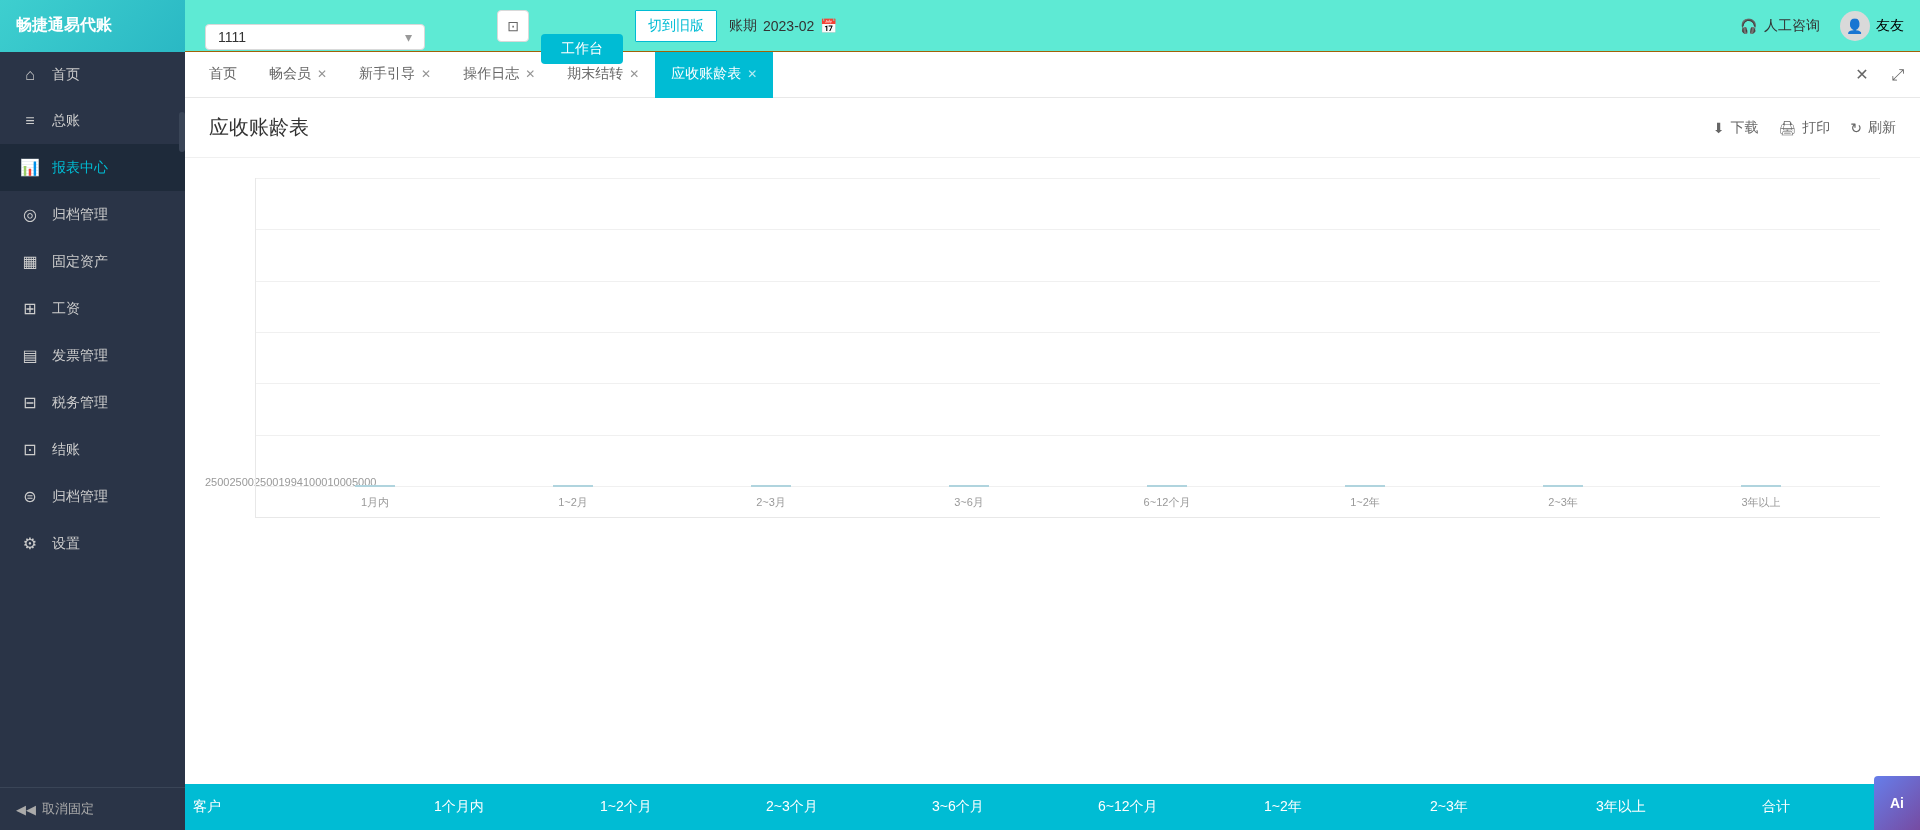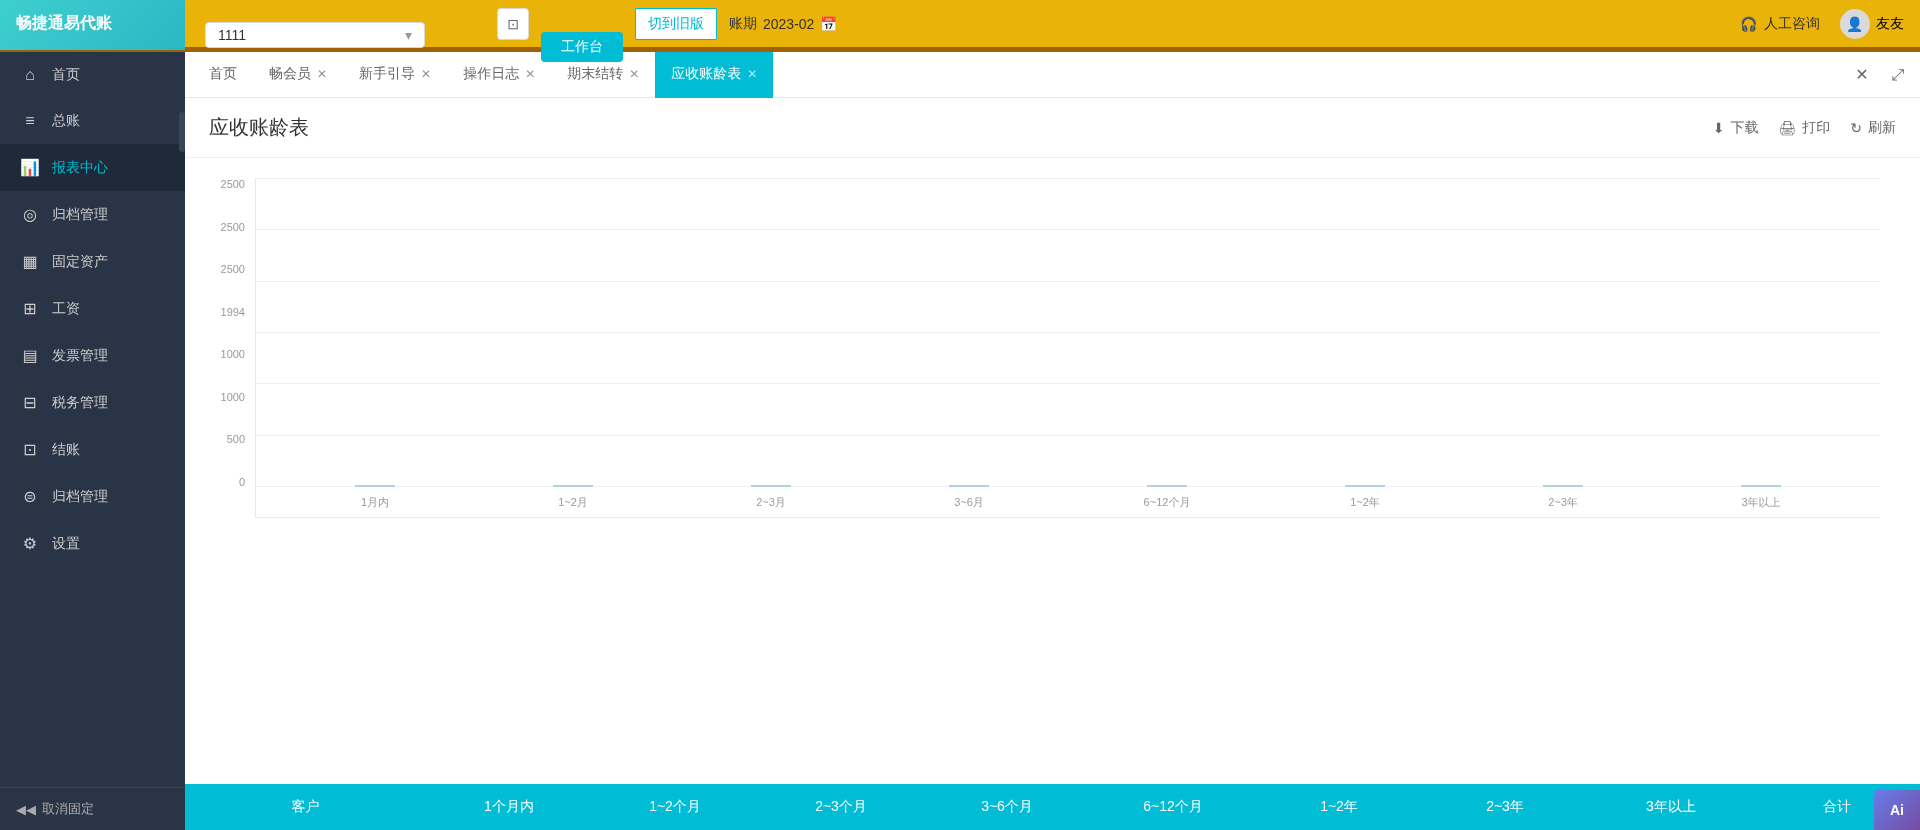--- a/index.html
+++ b/index.html
@@ -1,25 +1,25 @@
 <!DOCTYPE html>
 <html><head>
   <meta charset="utf-8">
   <style>
     * { margin: 0; padding: 0; box-sizing: border-box; }
     body { font-family: 'Microsoft YaHei', Arial, sans-serif; font-size: 14px; background: #f5f7fa; display: flex; flex-direction: column; height: 830px; overflow: hidden; }
 
     
     .header {
       height: 52px;
-      background: #eab308;
+      background: #5eead4;
       display: flex;
       align-items: center;
       padding: 0 16px;
-      border-bottom: 5px solid #a16207;
+      border-bottom: 1px solid #a16207;
       flex-shrink: 0;
       position: relative;
       z-index: 10;
     }
     .logo-area {
       width: 185px;
       background: linear-gradient(135deg, #3ecfcf 0%, #2ab8c4 100%);
       height: 52px;
       display: flex;
       align-items: center;
@@ -293,21 +293,21 @@
     }
 
     .chart-area {
       position: relative;
       height: 340px;
       display: flex;
     }
 
     .chart-y-axis {
       display: flex;
-      flex-direction: column;
+      flex-direction: row;
       justify-content: space-between;
       align-items: flex-end;
       padding-right: 10px;
       padding-bottom: 30px;
       width: 50px;
       flex-shrink: 0;
     }
     .y-label {
       font-size: 11px;
       color: #999;
@@ -391,36 +391,36 @@
     .table-header {
       background: #00bcd4;
       display: flex;
       height: 46px;
       align-items: center;
       flex-shrink: 0;
     }
     .table-header-cell {
       color: #fff;
       font-size: 14px;
-      text-align: center;
+      text-align: left;
       padding: 0 8px;
       flex: 1;
     }
     .table-header-cell:first-child {
       flex: 1.5;
     }
 
     
     .ai-badge {
       position: fixed;
       bottom: 0;
       right: 0;
       background: linear-gradient(135deg, #667eea, #764ba2);
       color: #fff;
-      padding: 12px 16px;
+      padding: 19px 16px;
       font-size: 14px;
       font-weight: bold;
       border-radius: 4px 0 0 0;
     }
   </style>
 </head>
 <body>
 
 <div class="header">
   <div class="logo-area">

